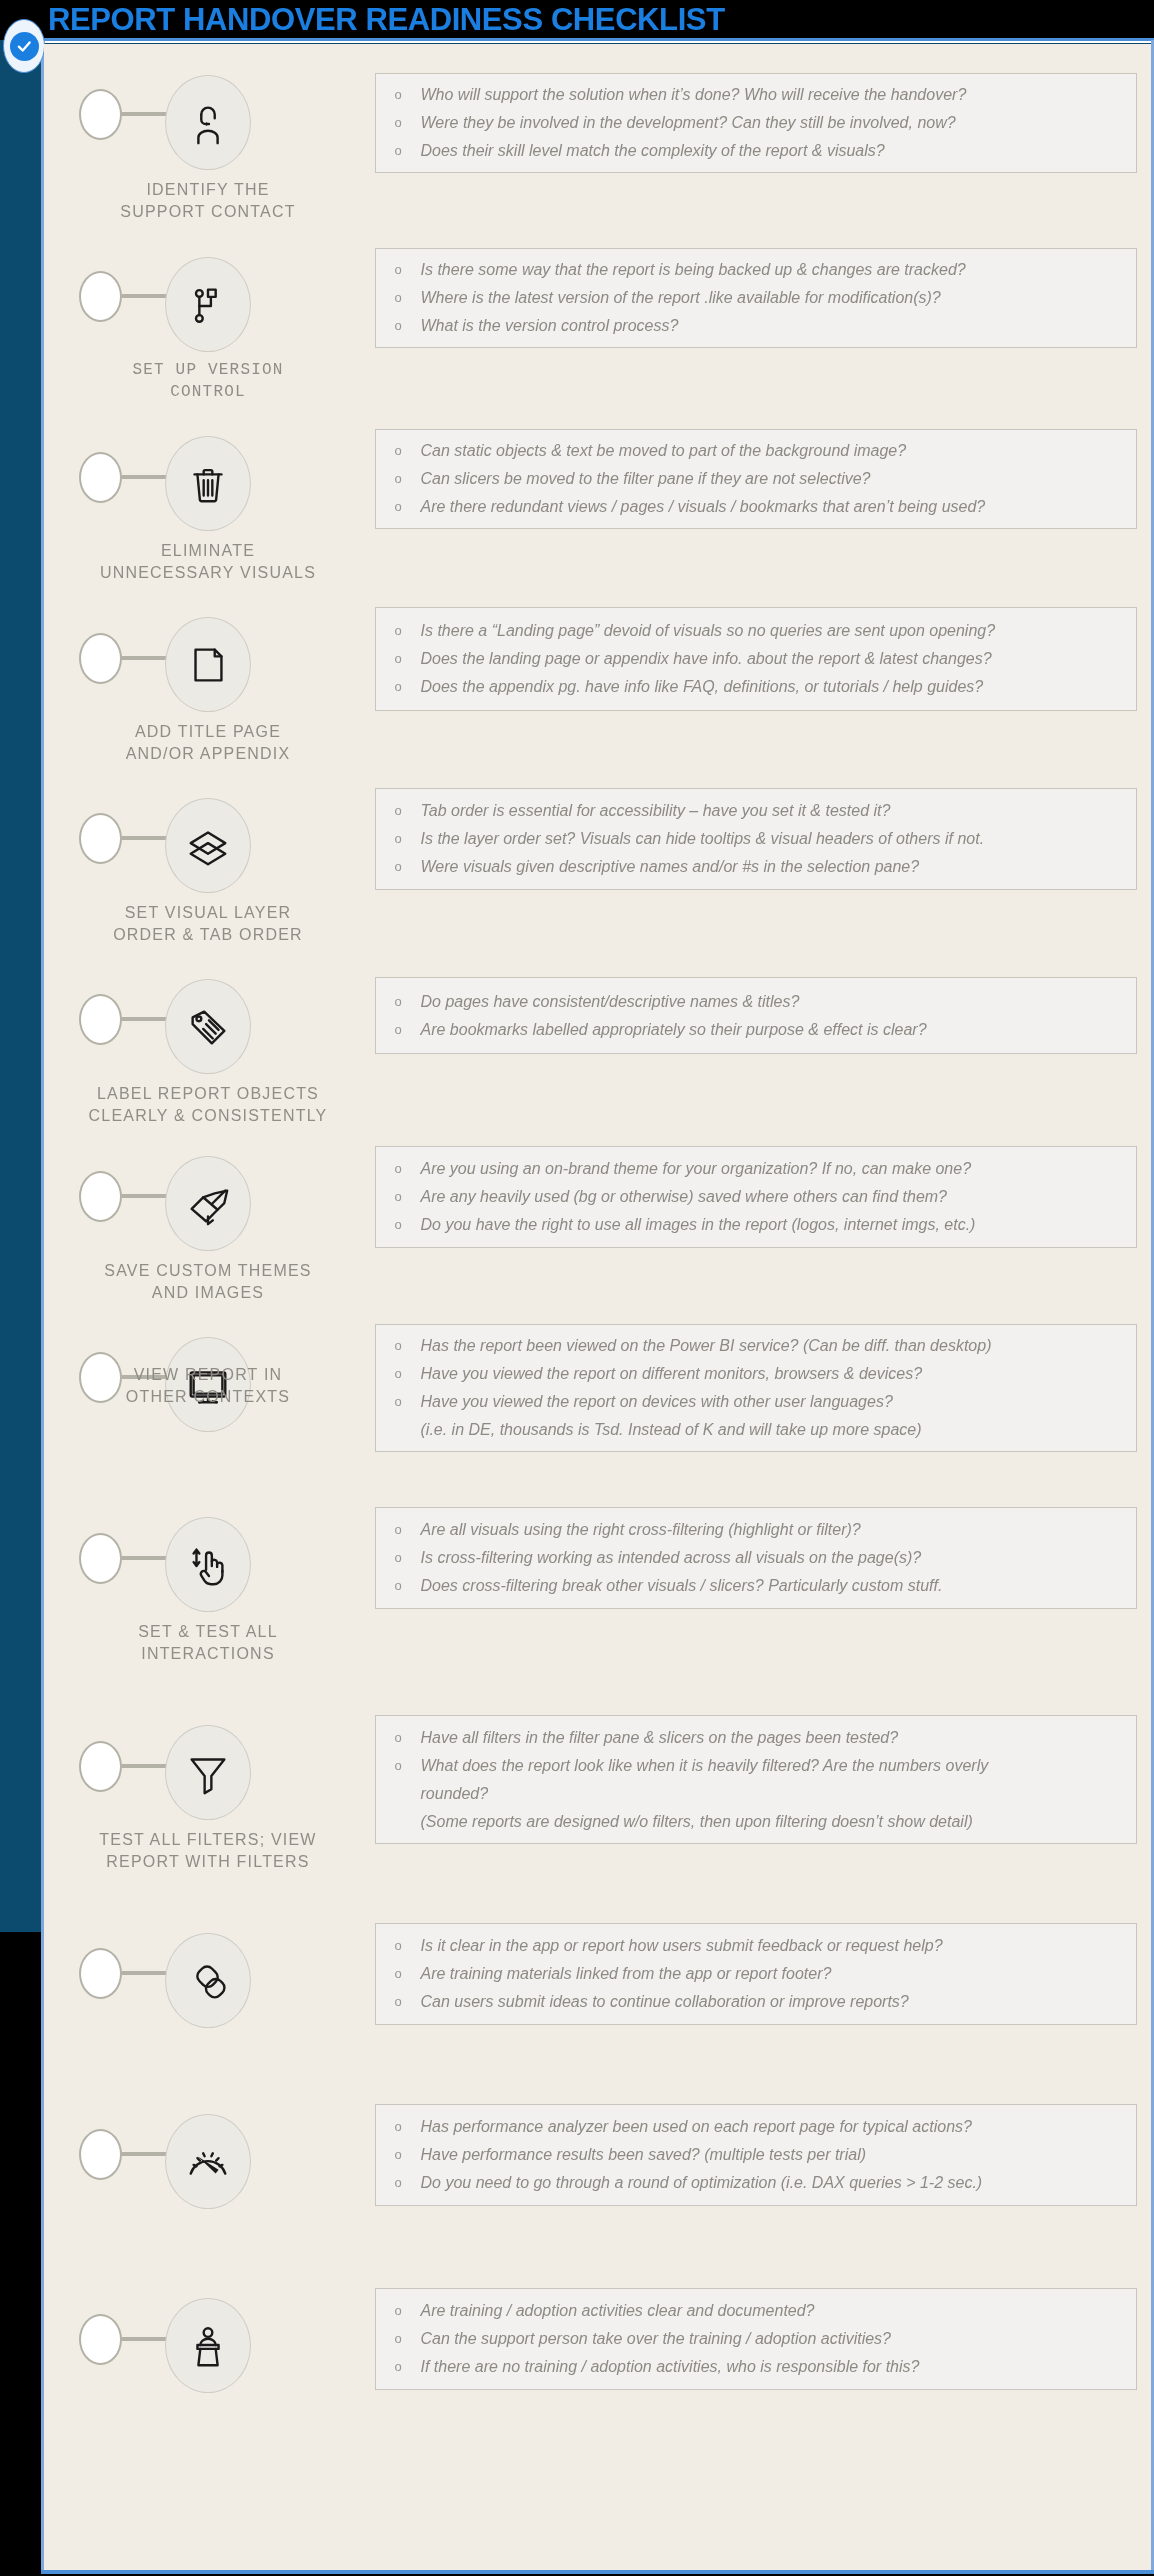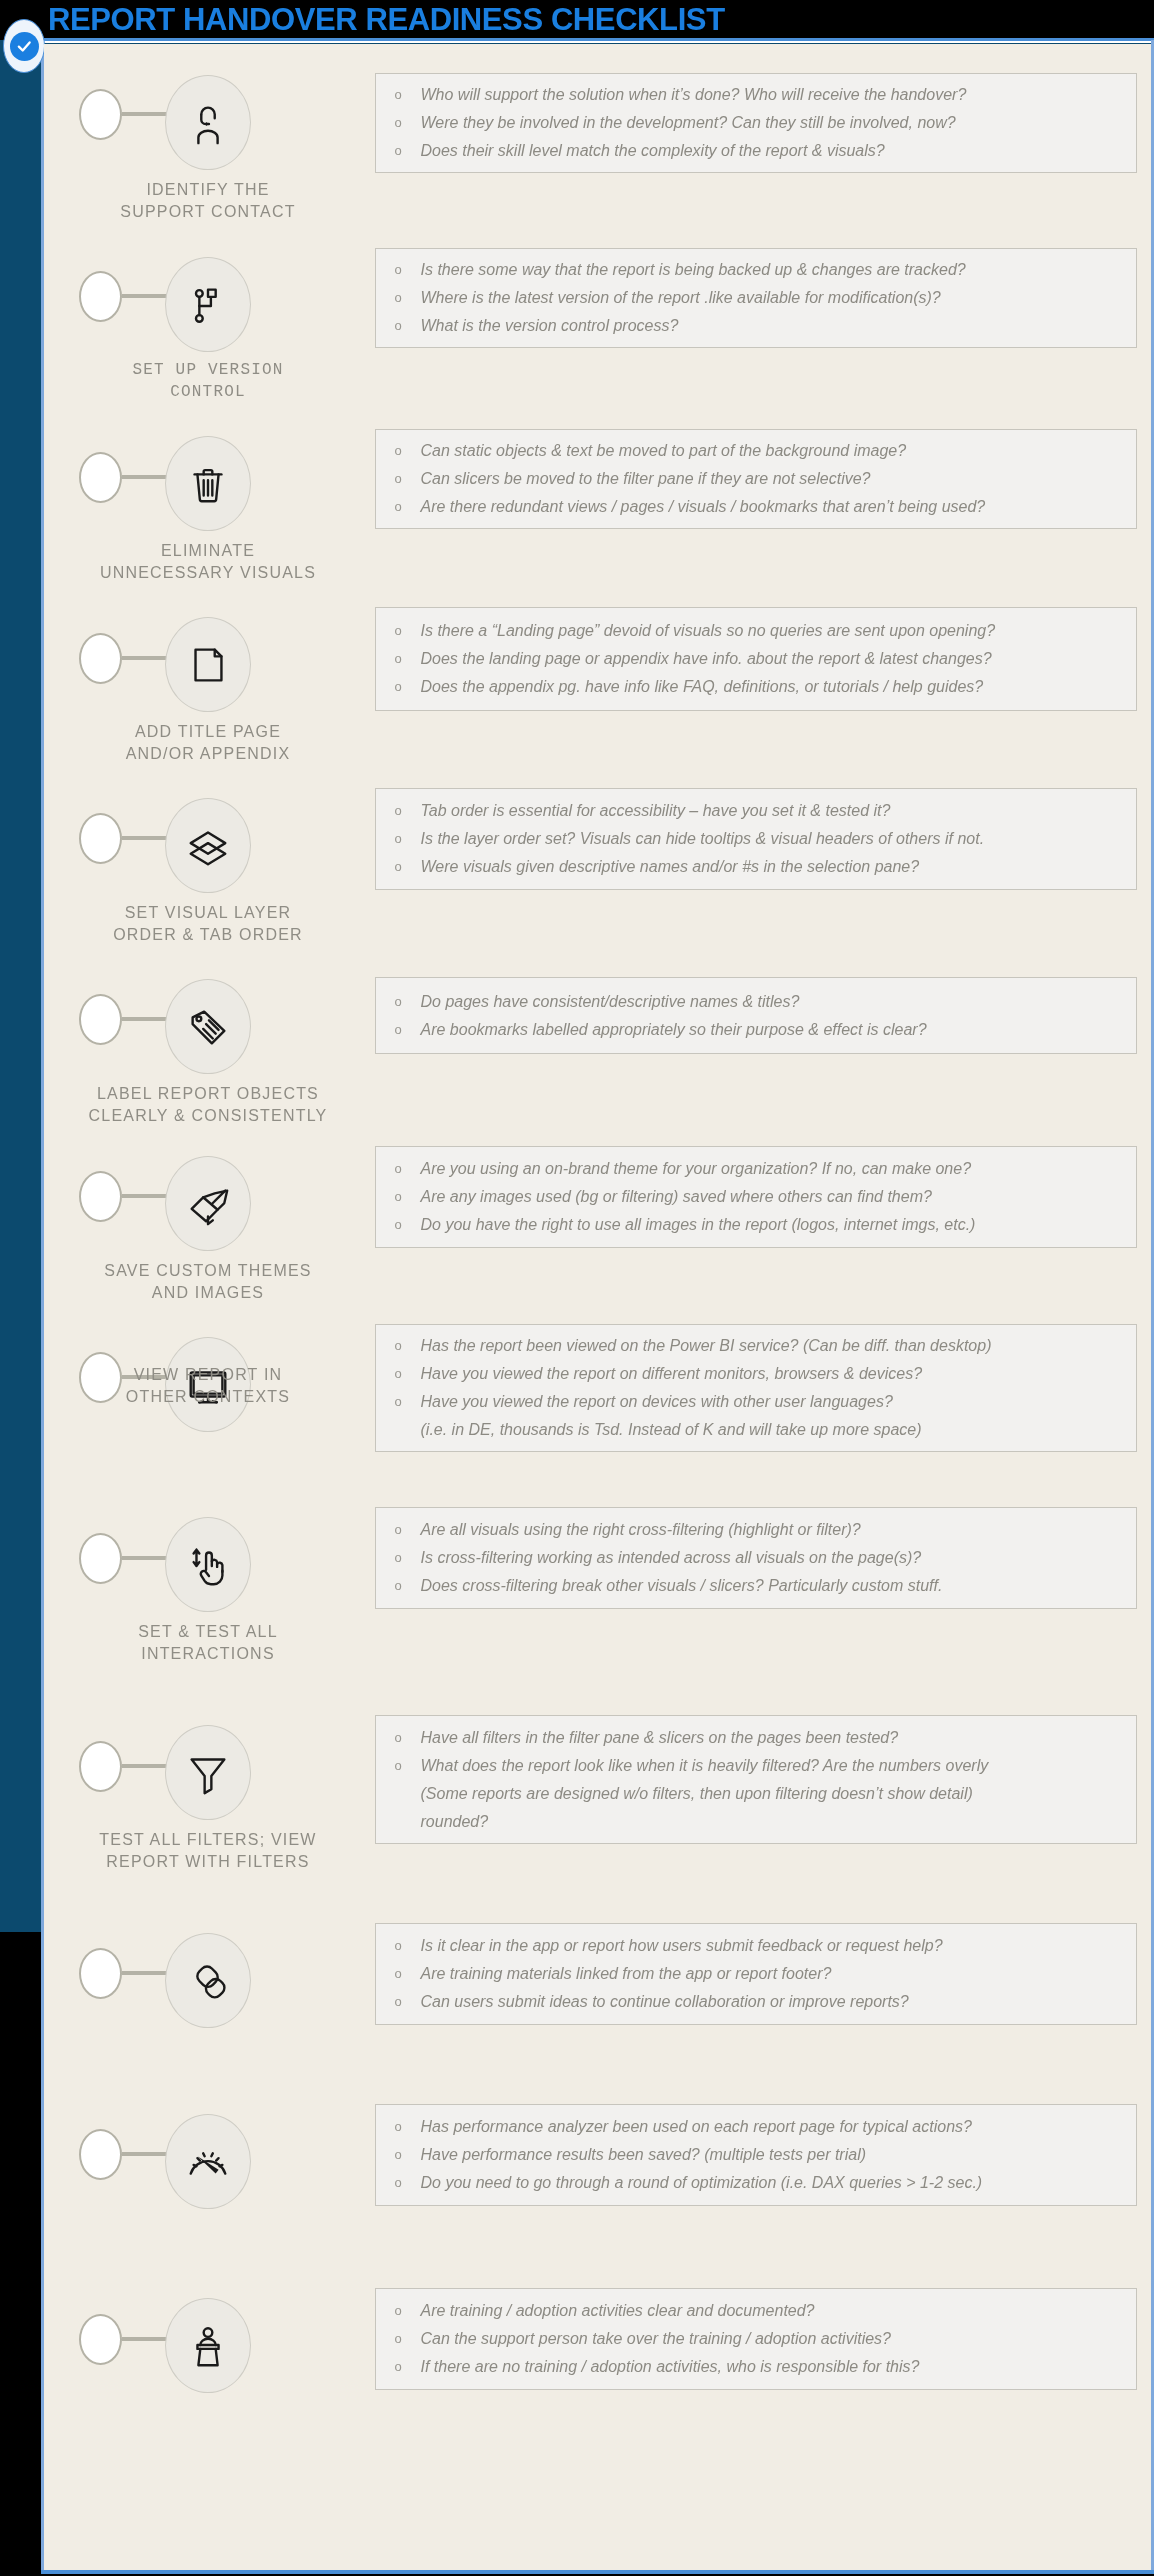--- a/index.html
+++ b/index.html
@@ -371,21 +371,21 @@
       </div>
       <div class="caption" style="left: 37px; top: 1216px;">SAVE CUSTOM THEMES
 AND IMAGES</div>
       <div class="textbox" style="left: 331px; top: 1102px; width: 762px; height: 102px;">
         <div class="bullet-line">
           <span class="marker">o</span>
           <span class="btext">Are you using an on-brand theme for your organization? If no, can make one?</span>
         </div>
         <div class="bullet-line">
           <span class="marker">o</span>
-          <span class="btext">Are any images used (bg or filtering) saved where others can find them?</span>
+          <span class="btext">Are any heavily used (bg or otherwise) saved where others can find them?</span>
         </div>
         <div class="bullet-line">
           <span class="marker">o</span>
           <span class="btext">Do you have the right to use all images in the report (logos, internet imgs, etc.)</span>
         </div>
       </div>
       <div class="checkbox-oval" style="left: 35px; top: 1308px;"></div>
       <div class="connector" style="left: 78px; width: 49px; top: 1331px;"></div>
       <div class="icon-oval" style="left: 121px; top: 1293px;">
         <svg viewBox="0 0 100 100">
@@ -456,25 +456,25 @@
         <div class="bullet-line">
           <span class="marker">o</span>
           <span class="btext">Have all filters in the filter pane &amp; slicers on the pages been tested?</span>
         </div>
         <div class="bullet-line">
           <span class="marker">o</span>
           <span class="btext">What does the report look like when it is heavily filtered? Are the numbers overly</span>
         </div>
         <div class="bullet-line cont">
           <span class="marker">o</span>
+          <span class="btext">rounded?</span>
+        </div>
+        <div class="bullet-line cont">
+          <span class="marker">o</span>
           <span class="btext">(Some reports are designed w/o filters, then upon filtering doesn’t show detail)</span>
-        </div>
-        <div class="bullet-line cont">
-          <span class="marker">o</span>
-          <span class="btext">rounded?</span>
         </div>
       </div>
       <div class="checkbox-oval" style="left: 35px; top: 1904px;"></div>
       <div class="connector" style="left: 78px; width: 49px; top: 1927px;"></div>
       <div class="icon-oval" style="left: 121px; top: 1889px;">
         <svg viewBox="0 0 100 100">
     <path d="M38 24 a14 14 0 0 1 20 0 l8 8 a14 14 0 0 1 0 20 l-6 6 a14 14 0 0 1 -20 0 l-8 -8 a14 14 0 0 1 0 -20 z"></path>
     <path d="M56 50 a14 14 0 0 1 20 0 l4 4 a14 14 0 0 1 0 20 l-6 6 a14 14 0 0 1 -20 0 l-4 -4 a14 14 0 0 1 0 -20 z"></path>
   </svg>
       </div>

